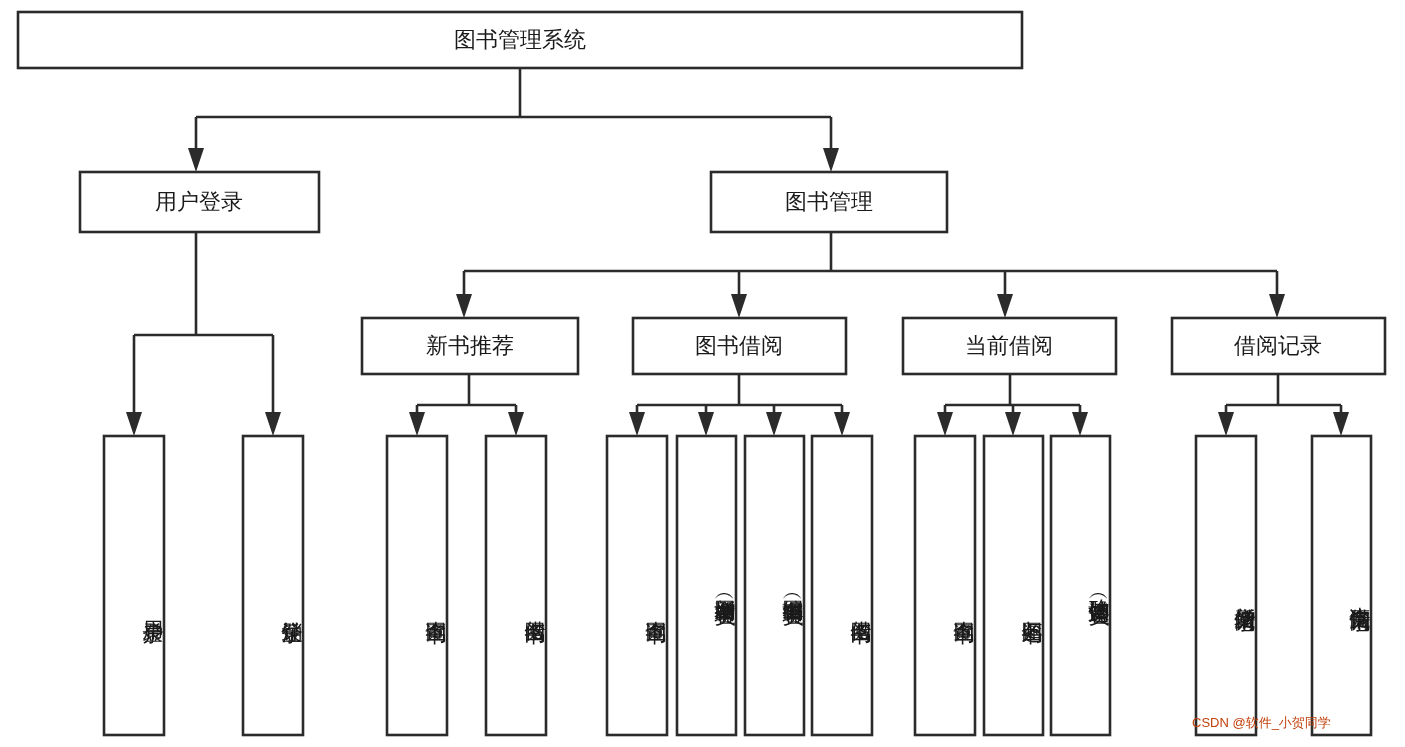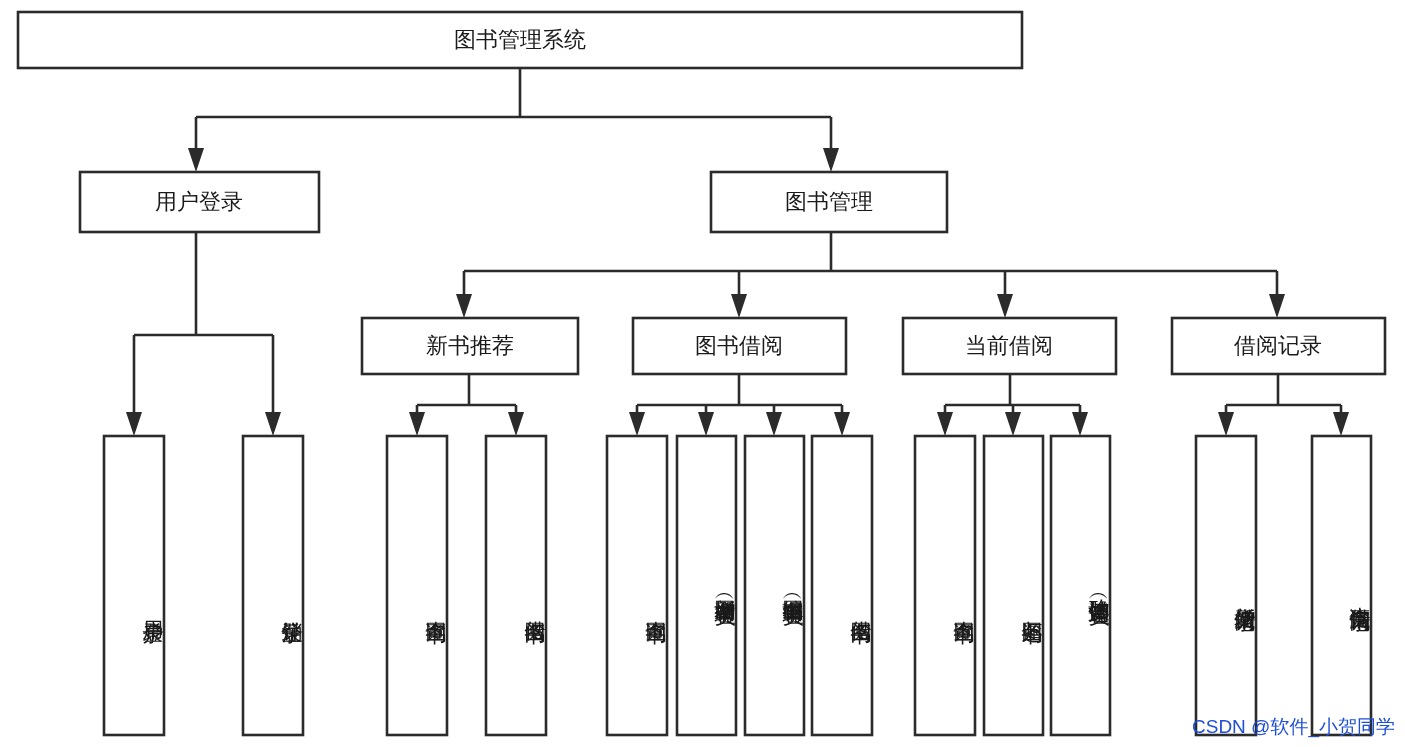--- a/index.html
+++ b/index.html
@@ -66,22 +66,22 @@
     align-items: flex-start;
     justify-content: center;
     pointer-events: none;
     user-select: none;
   }
   .watermark {
     position: absolute;
     left: 1192px;
     top: 714px;
     font-family: "Liberation Sans", "DejaVu Sans", sans-serif;
-    font-size: 19px;
-    color: #1d4ed8;
+    font-size: 13px;
+    color: #c2410c;
     white-space: nowrap;
     user-select: none;
   }
 </style>
 </head>
 <body>
 
 <div id="diagram-root">
 
   <svg class="diagram" viewBox="0 0 1405 747">

